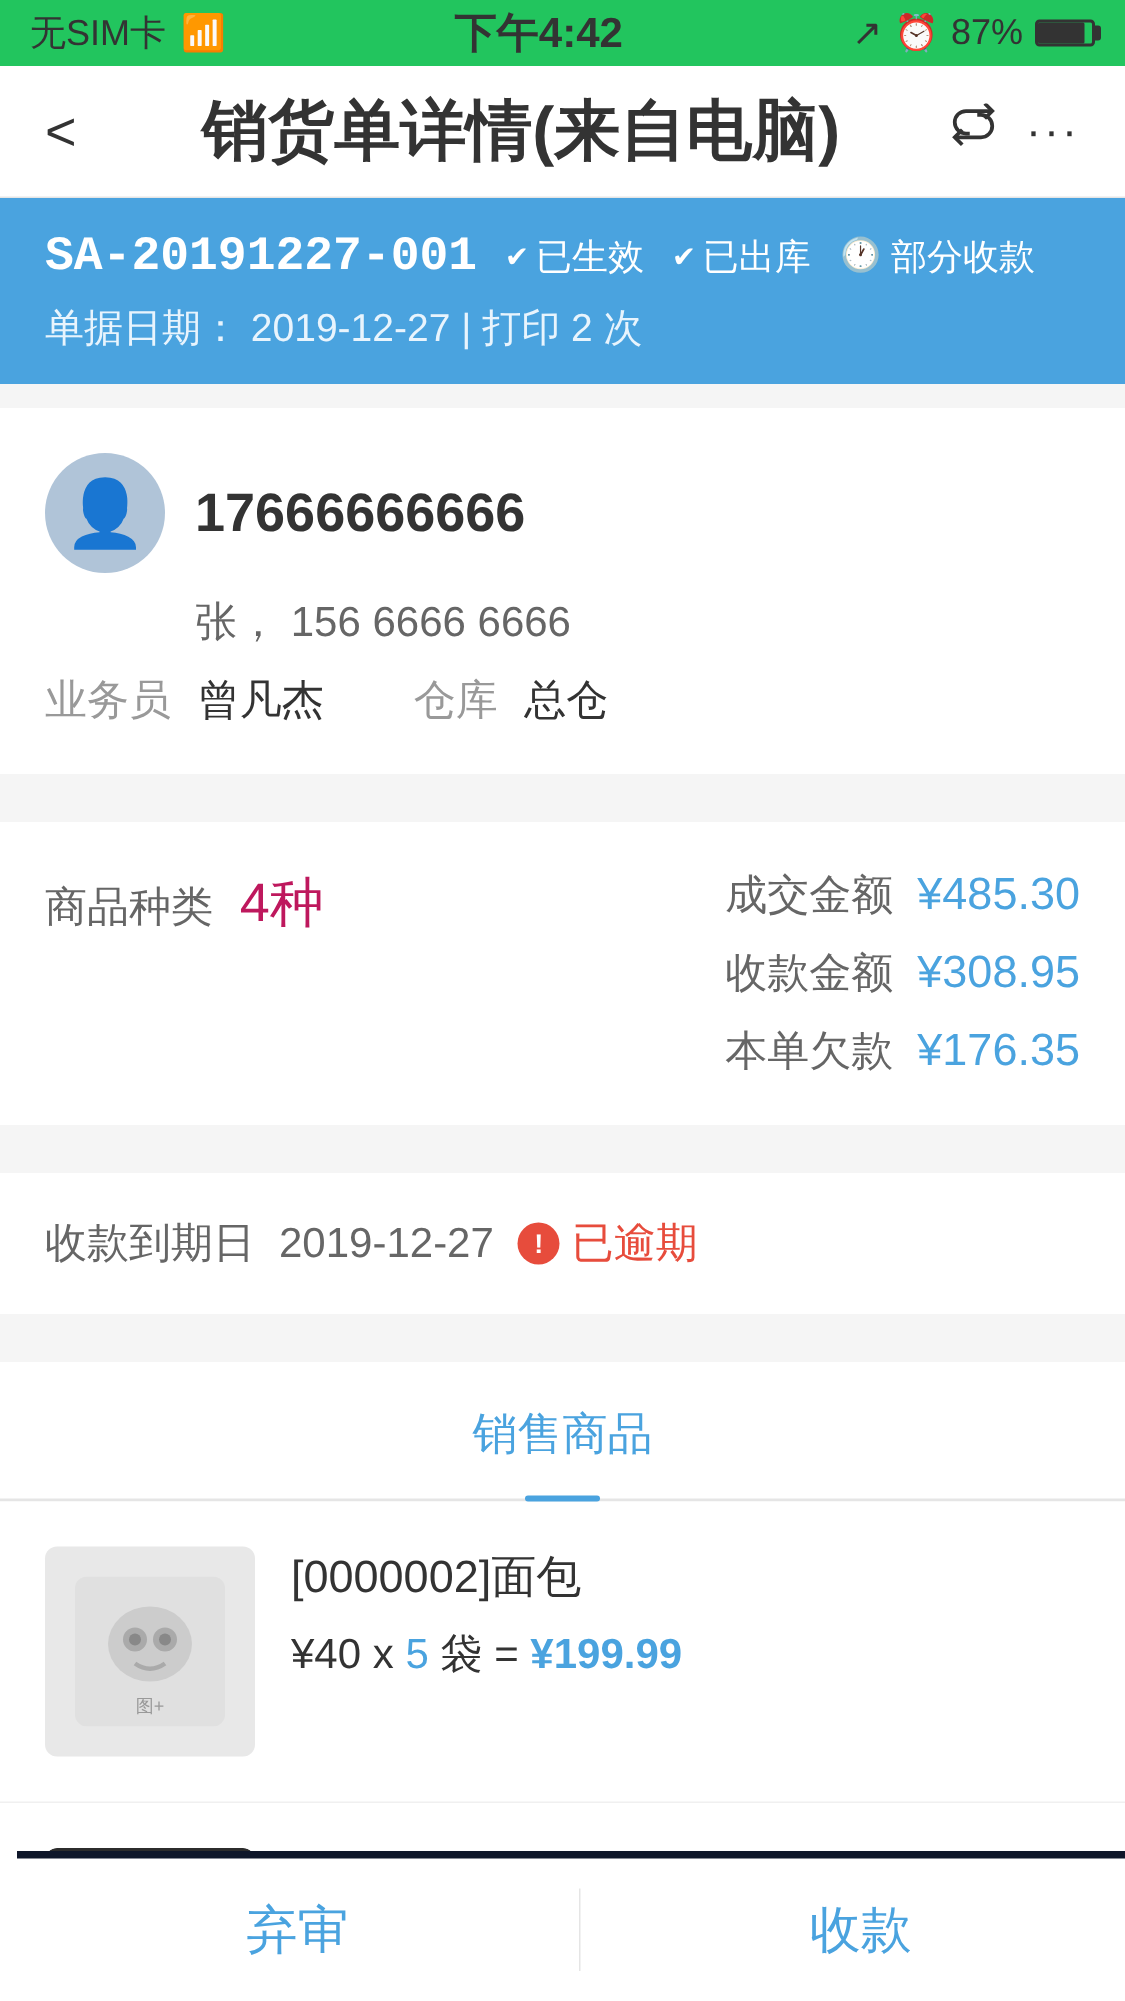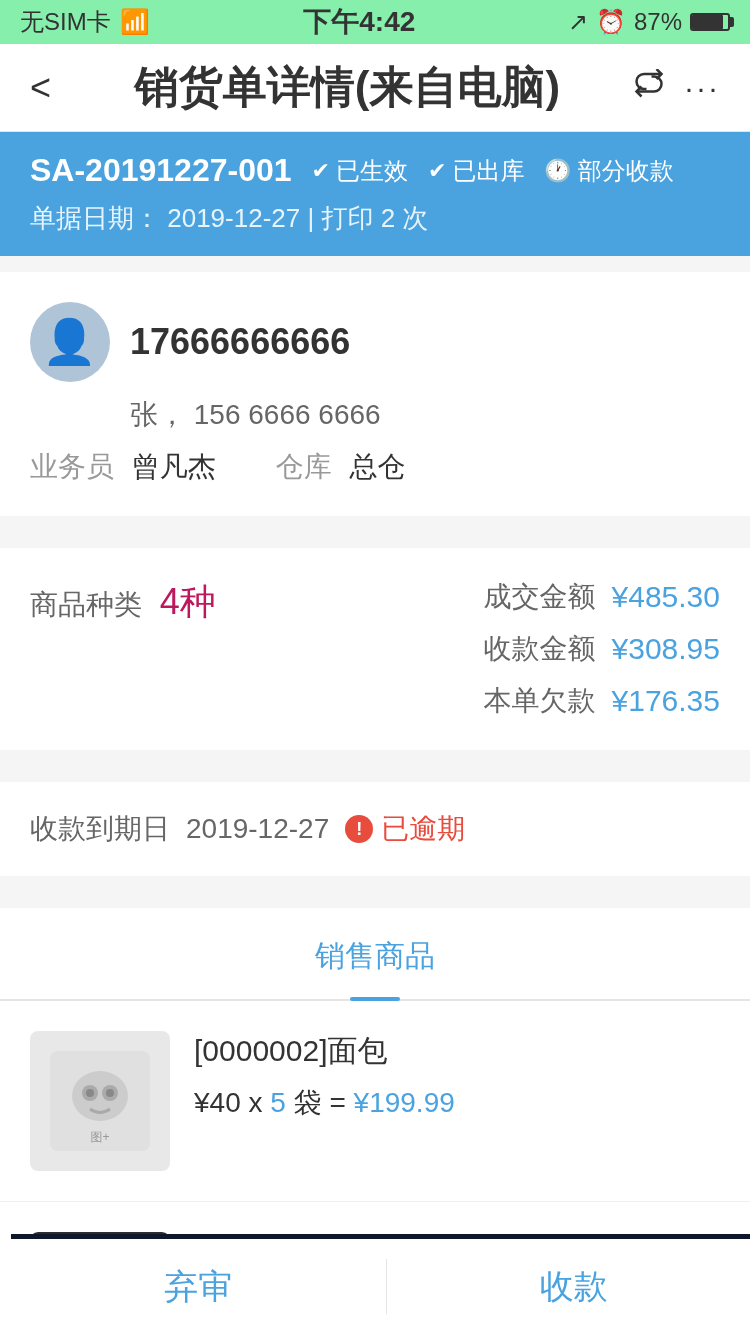--- a/index.html
+++ b/index.html
@@ -9,21 +9,21 @@
       background: #f5f5f5;
       width: 750px;
       min-height: 1334px;
       font-size: 28px;
       color: #333;
     }
 
     
     .status-bar {
       height: 44px;
-      background: #86efac;
+      background: #22c55e;
       display: flex;
       align-items: center;
       justify-content: space-between;
       padding: 0 20px;
       font-size: 24px;
       font-weight: 500;
     }
     .status-left { display: flex; align-items: center; gap: 10px; }
     .status-center { font-size: 28px; font-weight: 600; }
     .status-right { display: flex; align-items: center; gap: 8px; font-size: 24px; }
@@ -91,20 +91,21 @@
     
     .header-banner {
       background: #4aa3df;
       padding: 20px 30px;
     }
     .header-top {
       display: flex;
       align-items: center;
       gap: 20px;
       margin-bottom: 12px;
+      font-family: Liberation Mono, monospace;
     }
     .order-id {
       font-size: 32px;
       font-weight: 700;
       color: #fff;
     }
     .badge {
       display: flex;
       align-items: center;
       gap: 6px;
@@ -297,21 +298,21 @@
       font-size: 22px;
       padding: 4px 12px;
       border-radius: 4px;
     }
     .product-price-row {
       font-size: 28px;
       color: #333;
     }
     .price-highlight {
       color: #4aa3df;
-      font-weight: 400;
+      font-weight: 700;
     }
     .price-qty {
       color: #4aa3df;
     }
 
     
     .owl-placeholder {
       width: 100%;
       height: 100%;
       background: #2c2c2c;

